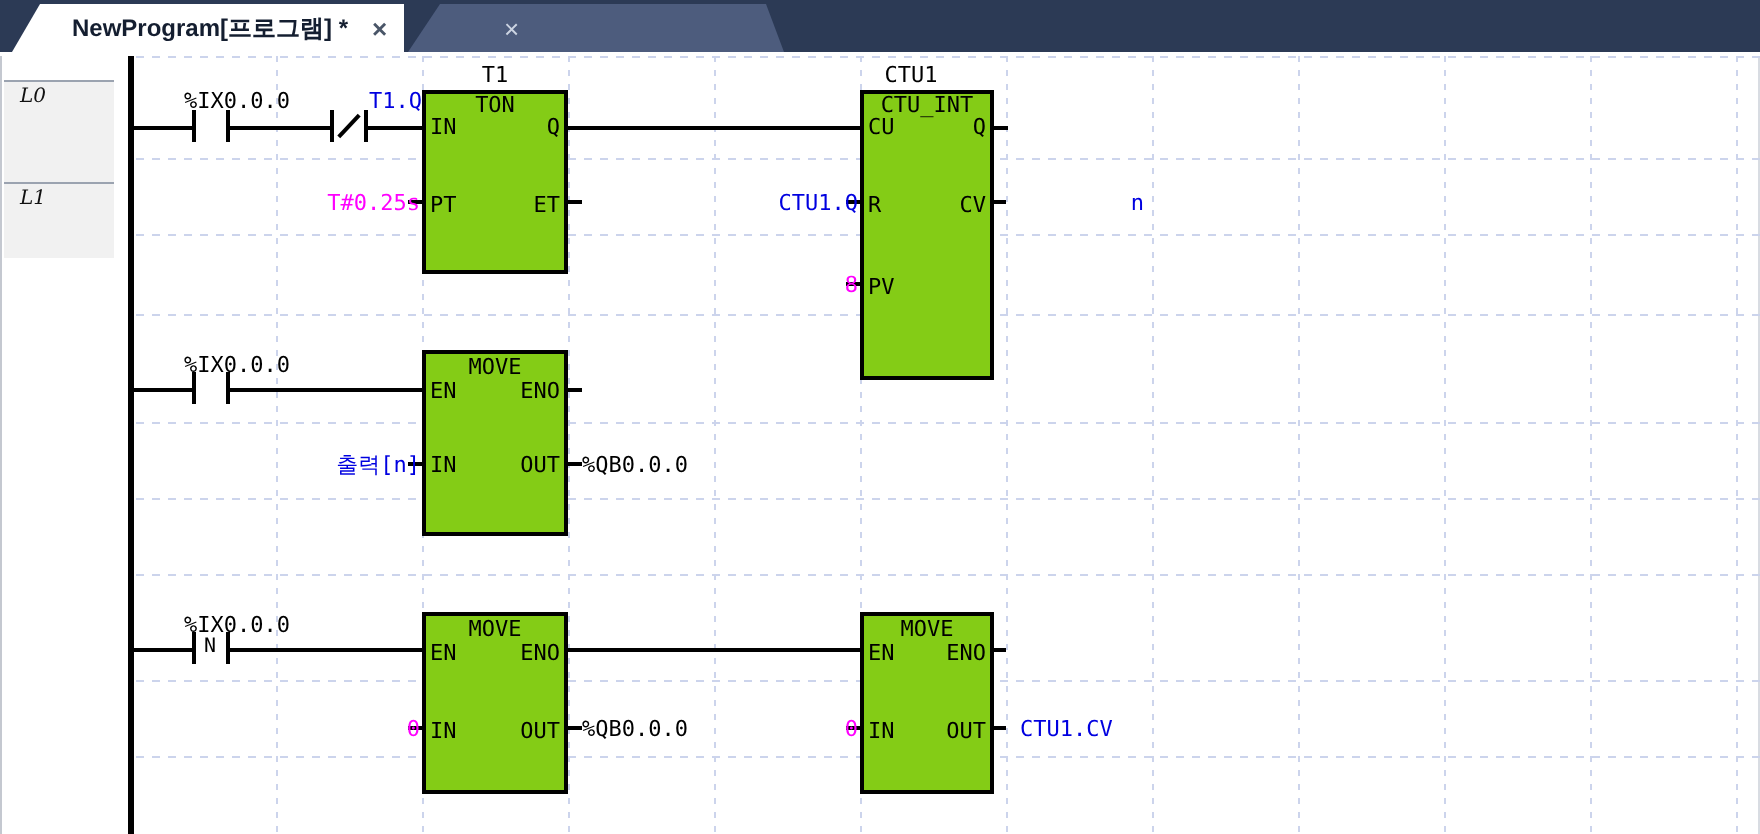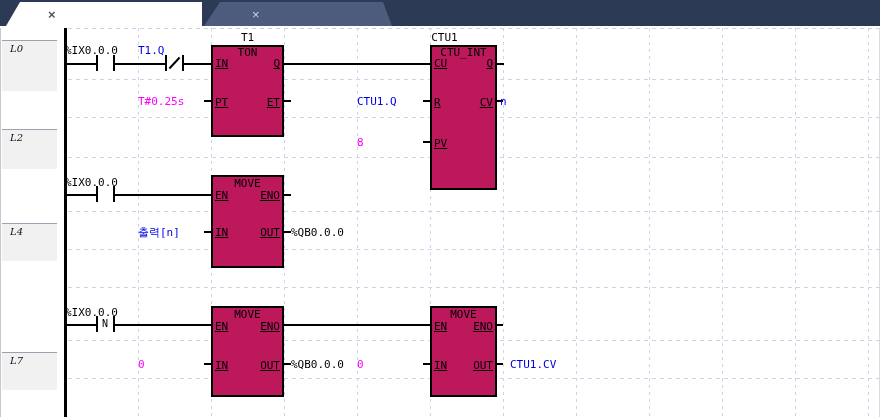--- a/index.html
+++ b/index.html
@@ -27,53 +27,52 @@
          font-size:10px;color:#111;padding:2px 0 0 8px;}
   .rail{position:absolute;left:64px;top:0;width:3px;height:389px;background:#000;z-index:2;}
   .vgrid{position:absolute;top:0;width:1px;height:389px;z-index:1;
          background:repeating-linear-gradient(to bottom,#ccd4ec 0 3px,transparent 3px 7px);}
   .hgrid{position:absolute;left:68px;width:812px;height:1px;z-index:1;
          background:repeating-linear-gradient(to right,#ccd4ec 0 4px,transparent 4px 8px);}
   .wire{position:absolute;height:2px;background:#000;z-index:3;}
   .cbar{position:absolute;width:2px;height:16px;background:#000;z-index:3;}
   .cdiag{position:absolute;width:15px;height:2px;background:#000;z-index:3;transform:rotate(-47deg);}
   .csym{position:absolute;z-index:3;font-size:10px;width:16px;text-align:center;color:#000;}
-  .fb{position:absolute;border:2px solid #000;background:#be185d;z-index:4;box-sizing:border-box;
+  .fb{position:absolute;border:2px solid #000;background:#84cc16;z-index:4;box-sizing:border-box;
       font-size:11px;line-height:12px;color:#000;}
   .fb-type{position:absolute;left:0;right:0;text-align:center;}
-  .pin{position:absolute;text-decoration:underline;}
+  .pin{position:absolute;}
   .pin.l{left:2px;} .pin.r{right:2px;}
   .fb-title{position:absolute;z-index:5;text-align:center;font-size:11px;color:#000;}
   .op{position:absolute;z-index:5;font-size:11px;line-height:13px;color:#000;white-space:nowrap;}
-  .op.c{text-align:left;}
+  .op.c{text-align:right;}
   .blue{color:#0000e0;} .mag{color:#ff00ff;}
 </style>
 </head>
 <body>
 
 <div class="screen">
 
   <div class="tabbar">
     <div class="tab active">
+      <span>NewProgram[프로그램] *</span>
       <span class="tab-close">×</span>
     </div>
     <div class="tab inactive">
       <span class="tab-close">×</span>
     </div>
   </div>
 
   <div class="editor">
     <div class="win-edge-l"></div>
     <div class="win-edge-r"></div>
 
     <div class="gutter">
       <div class="gcell" style="top:0;height:51px"><span>L0</span></div>
-      <div class="gcell" style="top:89px;height:40px"><span>L2</span></div>
-      <div class="gcell" style="top:183px;height:38px"><span>L4</span></div>
-      <div class="gcell" style="top:312px;height:38px"><span>L7</span></div>
+      <div class="gcell" style="top:51px;height:38px"><span>L1</span></div>
     </div>
 
     <div class="rail"></div>
 
     <div class="vgrid" style="left:138px"></div>
     <div class="vgrid" style="left:211px"></div>
     <div class="vgrid" style="left:284px"></div>
     <div class="vgrid" style="left:357px"></div>
     <div class="vgrid" style="left:430px"></div>
     <div class="vgrid" style="left:503px"></div>
@@ -151,21 +150,21 @@
 
     <div class="fb-title" style="left:211px;top:3px;width:73px">T1</div>
     <div class="fb" style="left:211px;top:17px;width:73px;height:92px">
       <div class="fb-type" style="top:0">TON</div>
       <div class="pin l" style="top:11px">IN</div>
       <div class="pin r" style="top:11px">Q</div>
       <div class="pin l" style="top:50px">PT</div>
       <div class="pin r" style="top:50px">ET</div>
     </div>
 
-    <div class="fb-title" style="left:411px;top:3px;width:67px">CTU1</div>
+    <div class="fb-title" style="left:422px;top:3px;width:67px">CTU1</div>
     <div class="fb" style="left:430px;top:17px;width:67px;height:145px">
       <div class="fb-type" style="top:0">CTU_INT</div>
       <div class="pin l" style="top:11px">CU</div>
       <div class="pin r" style="top:11px">Q</div>
       <div class="pin l" style="top:50px">R</div>
       <div class="pin r" style="top:50px">CV</div>
       <div class="pin l" style="top:91px">PV</div>
     </div>
 
     <div class="fb" style="left:211px;top:147px;width:73px;height:93px">

